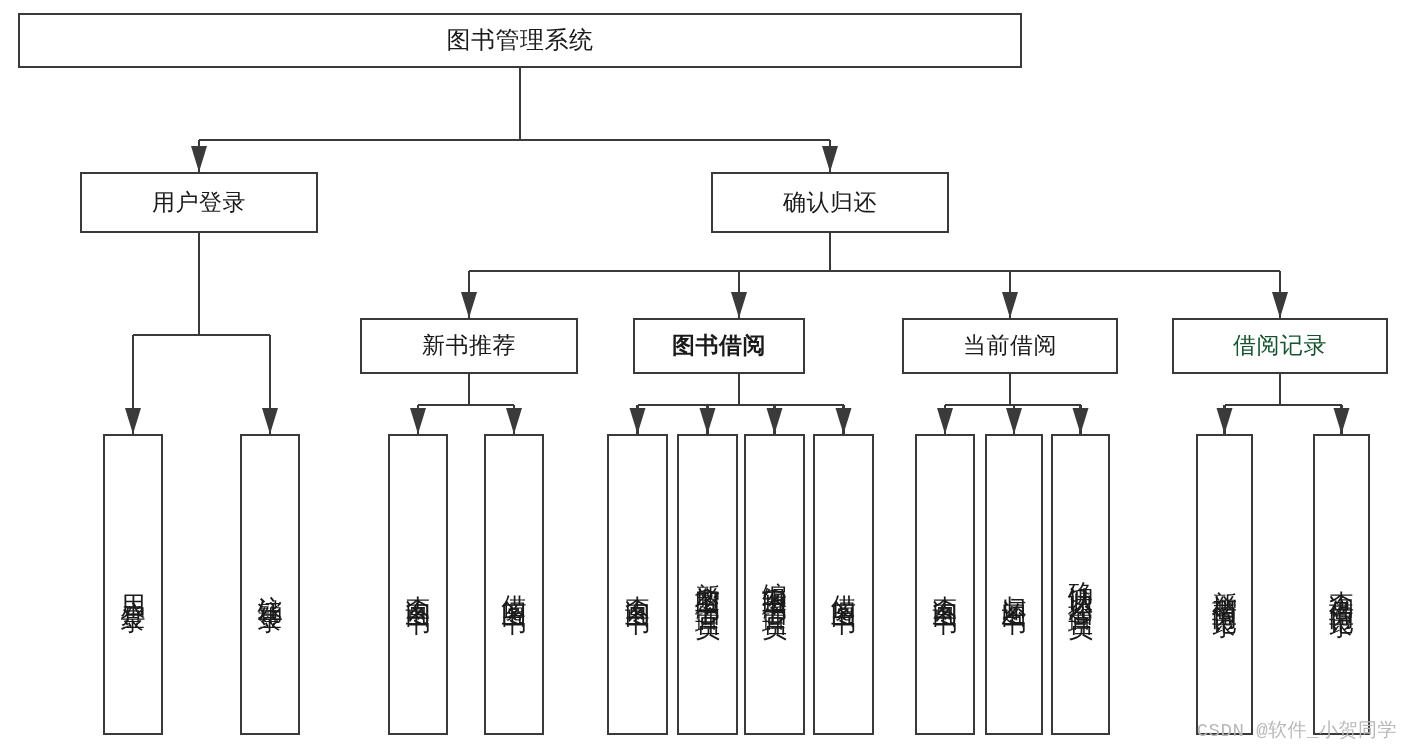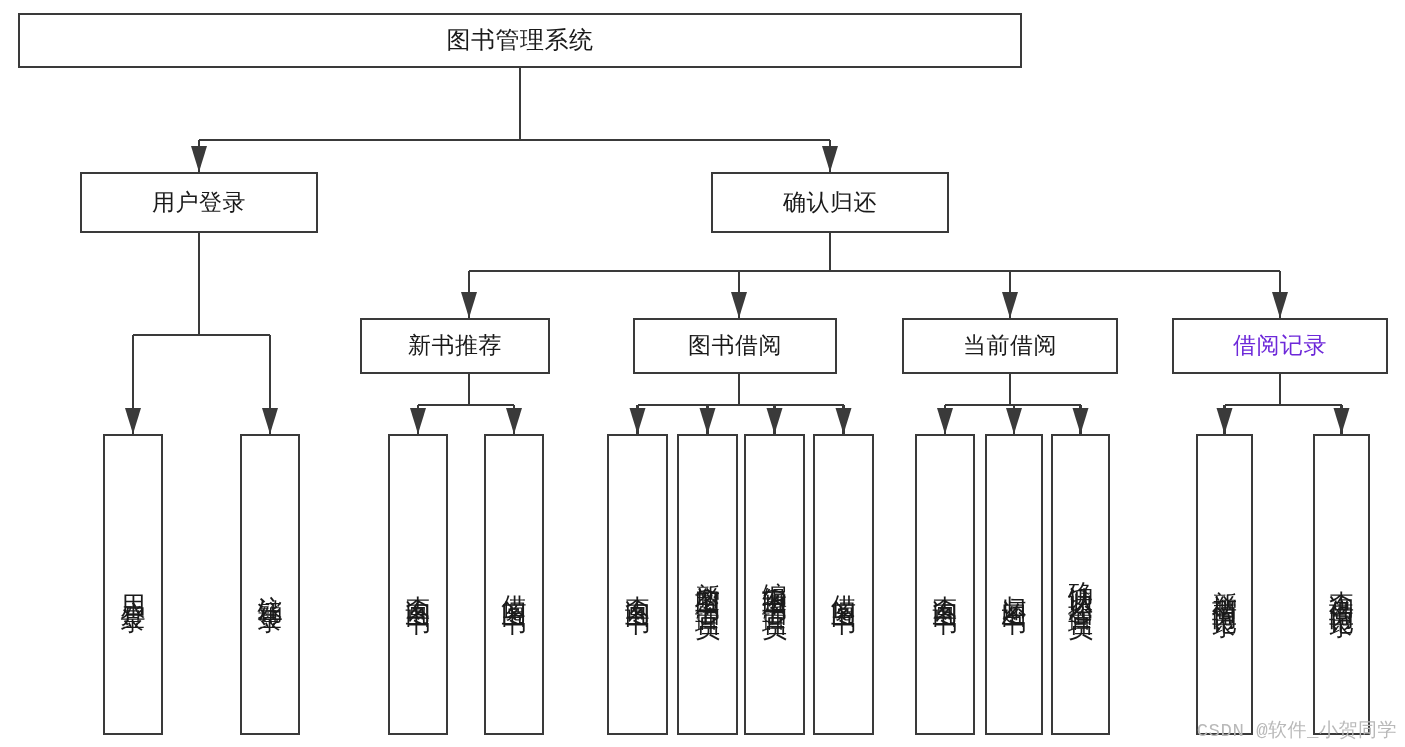--- a/index.html
+++ b/index.html
@@ -127,30 +127,30 @@
   <div id="nodes-layer">
       <div class="node horiz root" style="left: 18px; top: 13px; width: 1004px; height: 55px; border-color: rgb(58, 58, 58); color: rgb(26, 26, 26);">
         <span class="node-label">图书管理系统</span>
       </div>
       <div class="node horiz" style="left: 80px; top: 172px; width: 238px; height: 61px; border-color: rgb(58, 58, 58); color: rgb(26, 26, 26);">
         <span class="node-label">用户登录</span>
       </div>
       <div class="node horiz" style="left: 711px; top: 172px; width: 238px; height: 61px; border-color: rgb(58, 58, 58); color: rgb(26, 26, 26);">
         <span class="node-label">确认归还</span>
       </div>
-      <div class="node horiz" style="left: 360px; top: 318px; width: 190px; height: 56px; border-color: rgb(58, 58, 58); color: rgb(26, 26, 26);">
+      <div class="node horiz" style="left: 360px; top: 318px; width: 218px; height: 56px; border-color: rgb(58, 58, 58); color: rgb(26, 26, 26);">
         <span class="node-label">新书推荐</span>
       </div>
-      <div class="node horiz" style="left: 633px; top: 318px; width: 204px; height: 56px; border-color: rgb(58, 58, 58); color: rgb(26, 26, 26);">
+      <div class="node horiz" style="left: 633px; top: 318px; width: 172px; height: 56px; border-color: rgb(58, 58, 58); color: rgb(26, 26, 26); font-weight: bold;">
         <span class="node-label">图书借阅</span>
       </div>
       <div class="node horiz" style="left: 902px; top: 318px; width: 216px; height: 56px; border-color: rgb(58, 58, 58); color: rgb(26, 26, 26);">
         <span class="node-label">当前借阅</span>
       </div>
-      <div class="node horiz" style="left: 1172px; top: 318px; width: 216px; height: 56px; border-color: rgb(58, 58, 58); color: #6d28d9;">
+      <div class="node horiz" style="left: 1172px; top: 318px; width: 216px; height: 56px; border-color: rgb(58, 58, 58); color: #14532d;">
         <span class="node-label">借阅记录</span>
       </div>
       <div class="node vert" style="left: 103px; top: 434px; width: 60px; height: 301px; border-color: rgb(58, 58, 58); color: rgb(26, 26, 26);">
         <span class="node-label">用户登录</span>
       </div>
       <div class="node vert" style="left: 240px; top: 434px; width: 60px; height: 301px; border-color: rgb(58, 58, 58); color: rgb(26, 26, 26);">
         <span class="node-label">注销登录</span>
       </div>
       <div class="node vert" style="left: 388px; top: 434px; width: 60px; height: 301px; border-color: rgb(58, 58, 58); color: rgb(26, 26, 26);">
         <span class="node-label">查询图书</span>

